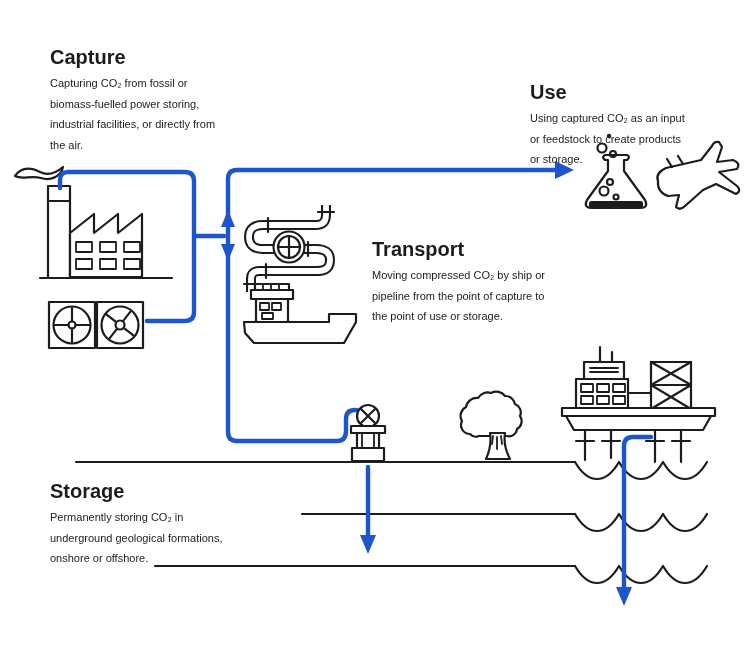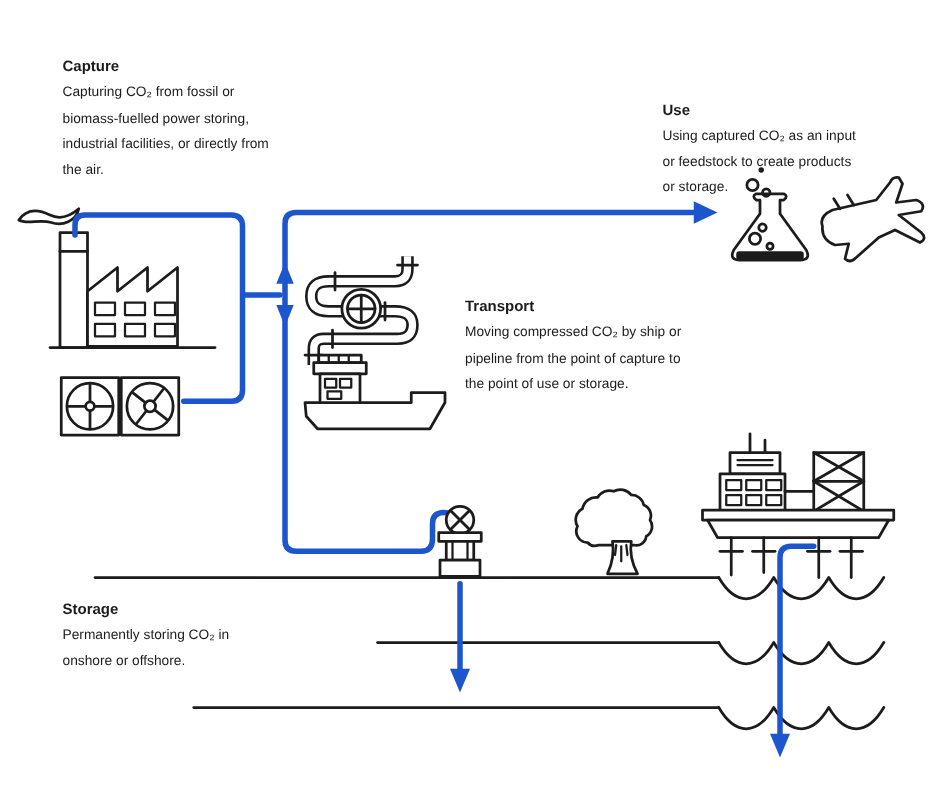--- a/index.html
+++ b/index.html
@@ -1,20 +1,20 @@
 <!DOCTYPE html>
 <html style="--flow: #1d55cd; --ink: #1c1c1c; --bg: #ffffff;"><head>
 <meta charset="utf-8">
 <style>
   :root{ --flow:#1d55cd; --ink:#1c1c1c; --bg:#ffffff; }
   html,body{margin:0;padding:0;background:#fff;}
   .stage{position:relative;width:751px;height:649px;background:var(--bg);
          font-family:"Liberation Sans","DejaVu Sans",sans-serif;color:var(--ink);overflow:hidden;}
   .tb{position:absolute;}
-  .tb h3{margin:0 0 4px 0;font-size:12px;font-weight:700;}
+  .tb h3{margin:0 0 4px 0;font-size:20px;font-weight:700;}
   .tb p{margin:0;font-size:11px;line-height:20.5px;white-space:nowrap;}
   svg{position:absolute;left:0;top:0;}
   .ink{stroke:var(--ink);fill:none;stroke-width:2.2;stroke-linecap:round;stroke-linejoin:round;}
   .inkf{fill:#fff;stroke:var(--ink);stroke-width:2.2;stroke-linejoin:round;}
   .thin{stroke-width:1.8;}
   .solid{fill:var(--ink);stroke:none;}
   .flow{stroke:var(--flow);fill:none;stroke-width:4.4;stroke-linecap:round;stroke-linejoin:round;}
   .flowf{fill:var(--flow);stroke:none;}
   .pipe-outer{stroke:var(--ink);fill:none;stroke-width:10;stroke-linejoin:round;}
   .pipe-inner{stroke:#fff;fill:none;stroke-width:5.8;stroke-linejoin:round;}
@@ -225,16 +225,17 @@
   <div class="tb" style="left:372px;top:238px;">
     <h3>Transport</h3>
     <p>Moving compressed CO₂ by ship or</p>
     <p>pipeline from the point of capture to</p>
     <p>the point of use or storage.</p>
   </div>
 
   <div class="tb" style="left:50px;top:480px;">
     <h3>Storage</h3>
     <p>Permanently storing CO₂ in</p>
+    <p>underground geological formations,</p>
     <p>onshore or offshore.</p>
   </div>
 
 </div>
 
 </body></html>

